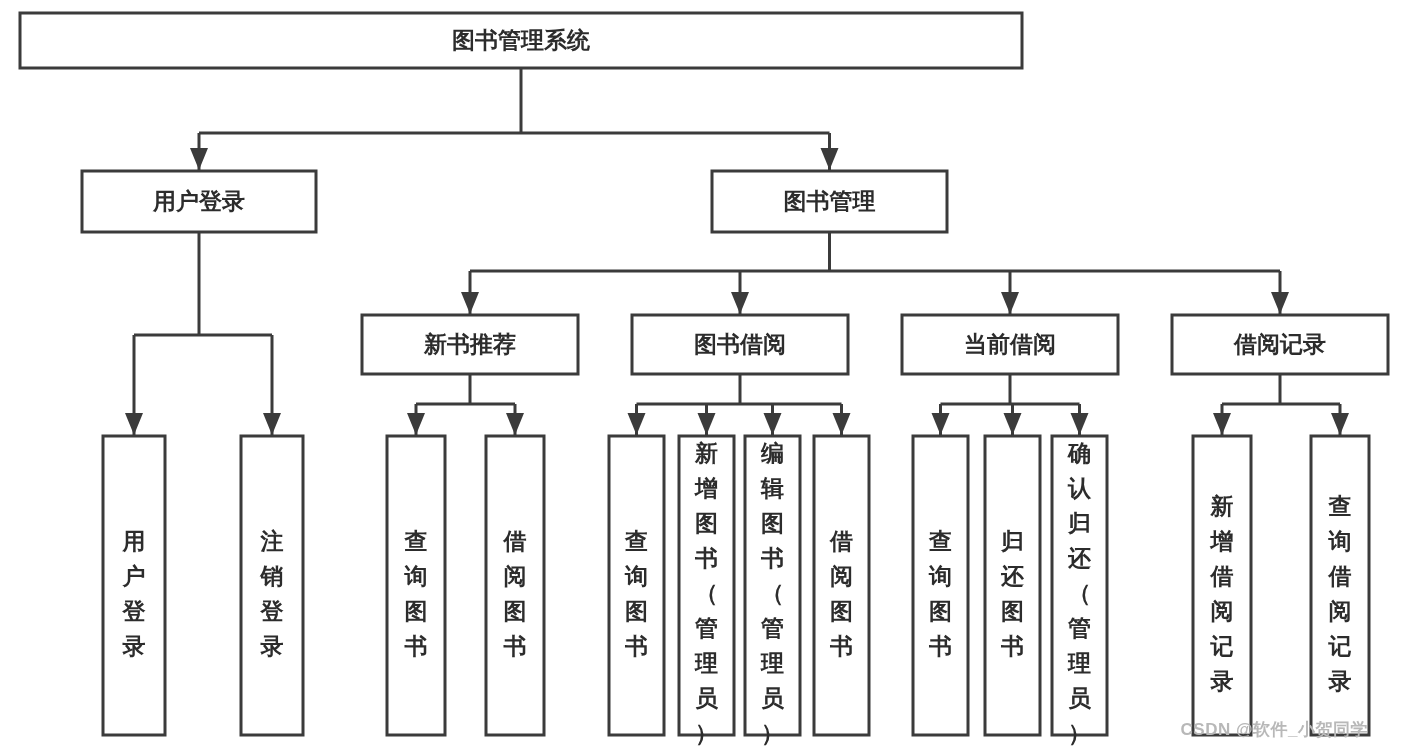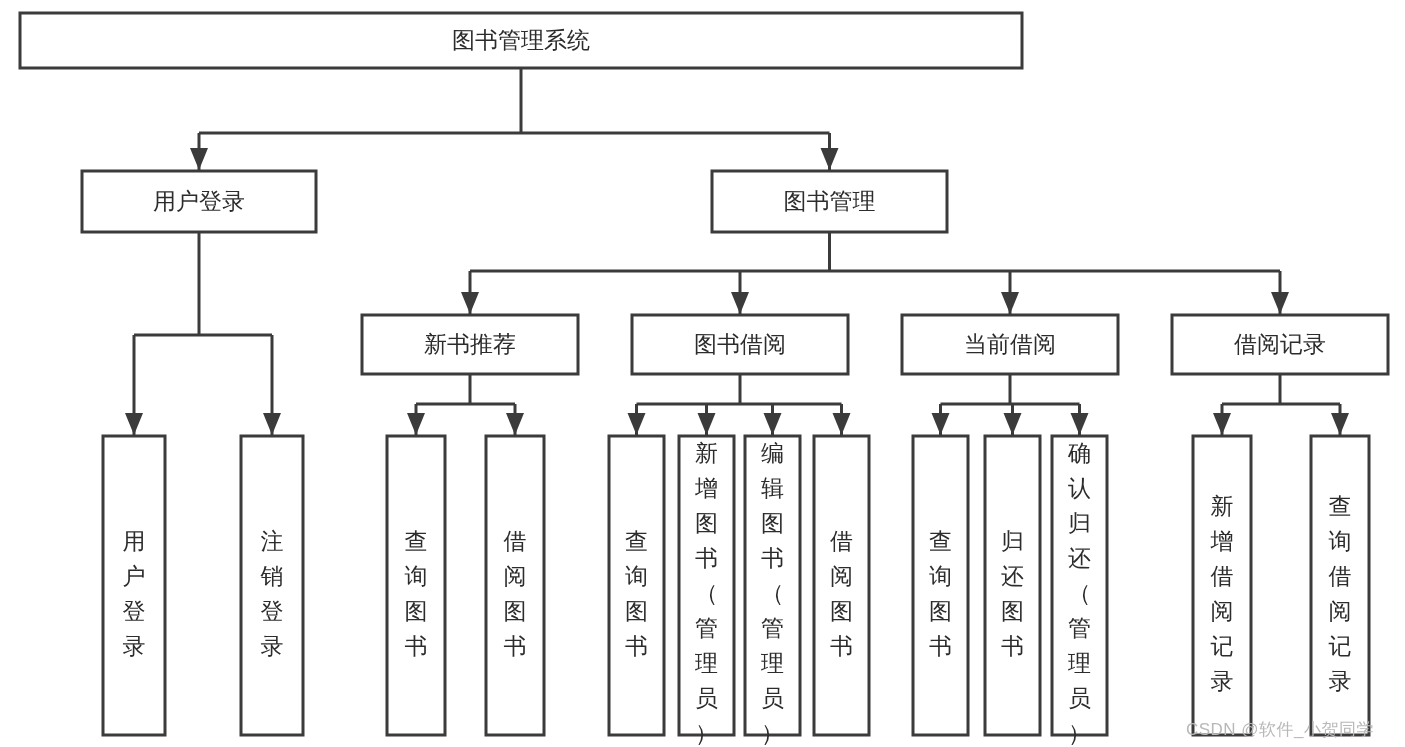--- a/index.html
+++ b/index.html
@@ -10,20 +10,21 @@
   body {
     width: 1405px;
     height: 747px;
     font-family: "Liberation Sans", "DejaVu Sans", sans-serif;
     overflow: hidden;
   }
   #diagram-root {
     position: relative;
     width: 1378px;
     height: 747px;
+    font-weight: bold;
   }
   svg.flow {
     position: absolute;
     left: 0;
     top: 0;
     width: 1405px;
     height: 747px;
     display: block;
   }
   .node-rect {
@@ -43,21 +44,21 @@
   }
   .node-label-h {
     font-family: "Liberation Sans", "DejaVu Sans", sans-serif;
     font-size: 23px;
     fill: #2c2c2c;
     text-anchor: middle;
     dominant-baseline: middle;
   }
   .watermark {
     position: absolute;
-    right: 4px;
+    right: 10px;
     bottom: 6px;
     font-family: "Liberation Sans", "DejaVu Sans", sans-serif;
     font-size: 17px;
     color: #b8b8b8;
     white-space: nowrap;
     letter-spacing: 0.5px;
   }
 </style>
 </head>
 <body>

